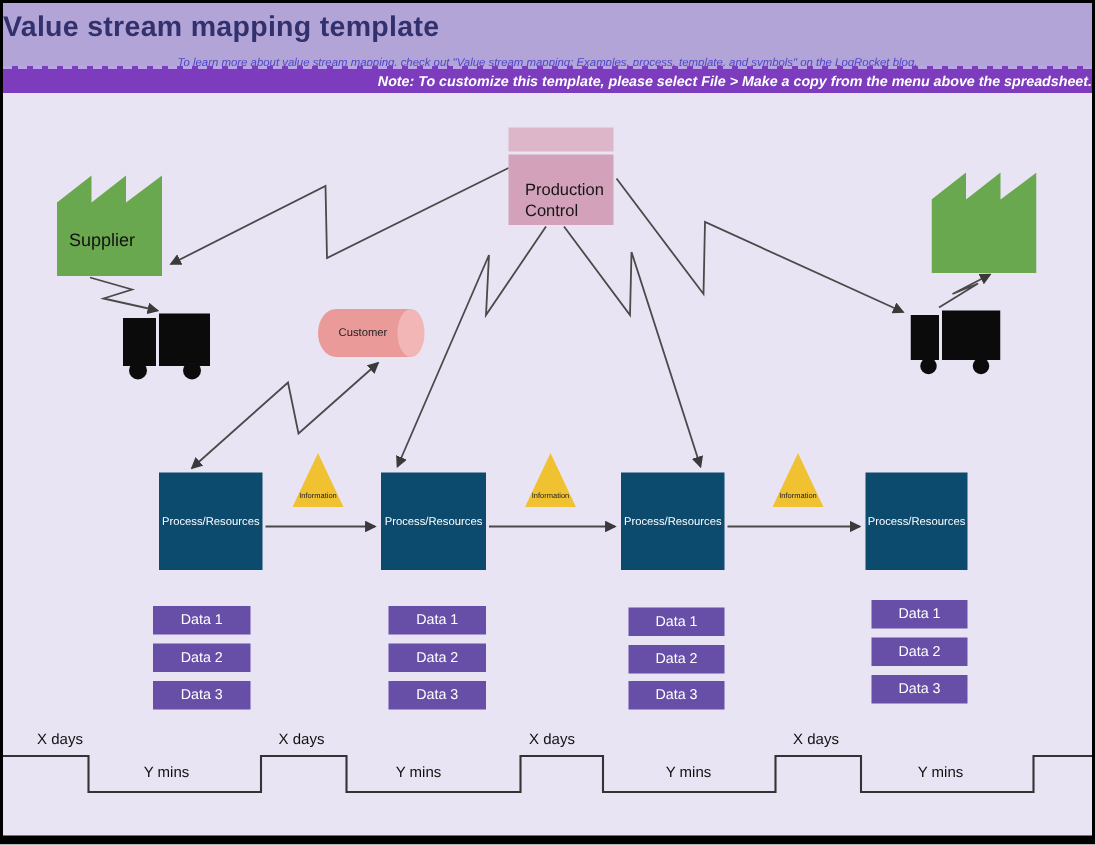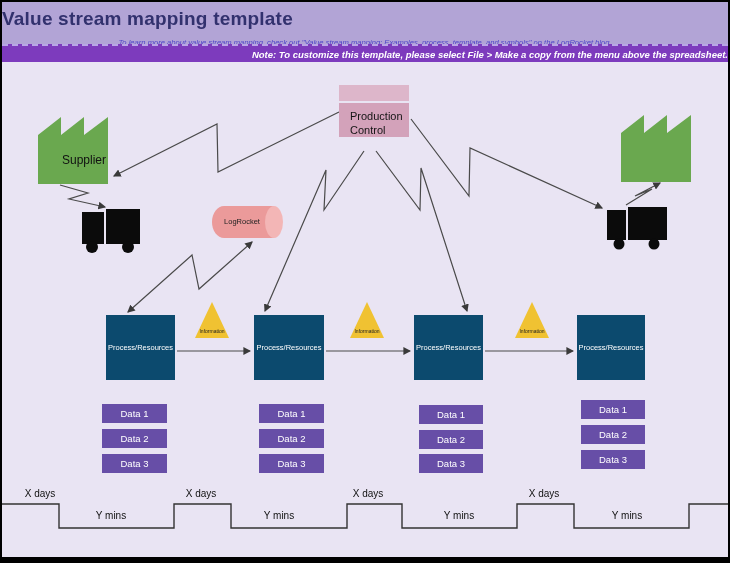--- a/index.html
+++ b/index.html
@@ -24,25 +24,25 @@
     display:flex; align-items:center; justify-content:flex-end;
   }
   .notebar span { font-size:9.5px; font-weight:bold; font-style:italic; color:#fff; }
   
   #wires { position:absolute; left:0; top:0; width:730px; height:563px; z-index:1; pointer-events:none; }
   
   .shape { position:absolute; z-index:2; }
   .factory { width:70px; height:71px; }
   .factory svg { position:absolute; left:0; top:0; }
   .factory .flabel { position:absolute; left:0; top:22px; width:100%; height:49px; display:flex; align-items:center; font-size:12px; }
-  .factory.sup .flabel { padding-left:24px; color:#111; }
+  .factory.sup .flabel { padding-left:8px; color:#111; }
   .factory.cust .flabel { justify-content:center; color:#fff; }
   .pcband { left:337px; top:83px; width:70px; height:16px; background:#ddb6ca; }
-  .pcbody { left:337px; top:101px; width:70px; height:34px; background:#d3a2ba;
-            font-size:11px; color:#151515; padding:7px 0 0 11px; line-height:1.25; }
+  .pcbody { left:337px; top:101px; width:70px; height:47px; background:#d3a2ba;
+            font-size:11px; color:#151515; padding:18px 0 0 11px; line-height:1.25; }
   .truck  { width:60px; height:46px; }
   .proc {
     width:69px; height:65px; background:#0c4a6e; display:flex; align-items:center; justify-content:center;
     color:#fff; font-size:7.5px; white-space:nowrap;
   }
   .tri {
     width:34px; height:36px; background:#f0c232;
     -webkit-clip-path:polygon(50% 0,100% 100%,0 100%); clip-path:polygon(50% 0,100% 100%,0 100%);
     display:flex; align-items:flex-end; justify-content:center;
   }
@@ -109,21 +109,21 @@
   <div class="shape pcbody">
     <span>Production Control</span>
   </div>
 
   <div class="shape dbshape">
     <svg width="74" height="34">
       <rect x="2" y="1" width="62" height="32" rx="12" ry="16" fill="#eb9a9a"></rect>
       <rect x="32" y="1" width="32" height="32" fill="#eb9a9a"></rect>
       <ellipse cx="64" cy="17" rx="9" ry="16" fill="#f3b6b6"></ellipse>
     </svg>
-    <div class="dlabel">LogRocket</div>
+    <div class="dlabel">Customer</div>
   </div>
 
   <div class="shape truck" style="left:80px; top:206px;">
     <svg width="60" height="46">
       <rect x="0" y="4" width="22" height="32" fill="#0b0b0b"></rect>
       <rect x="24" y="1" width="34" height="35" fill="#0b0b0b"></rect>
       <circle cx="10" cy="39" r="6" fill="#0b0b0b"></circle>
       <circle cx="46" cy="39" r="6" fill="#0b0b0b"></circle>
     </svg>
   </div>

